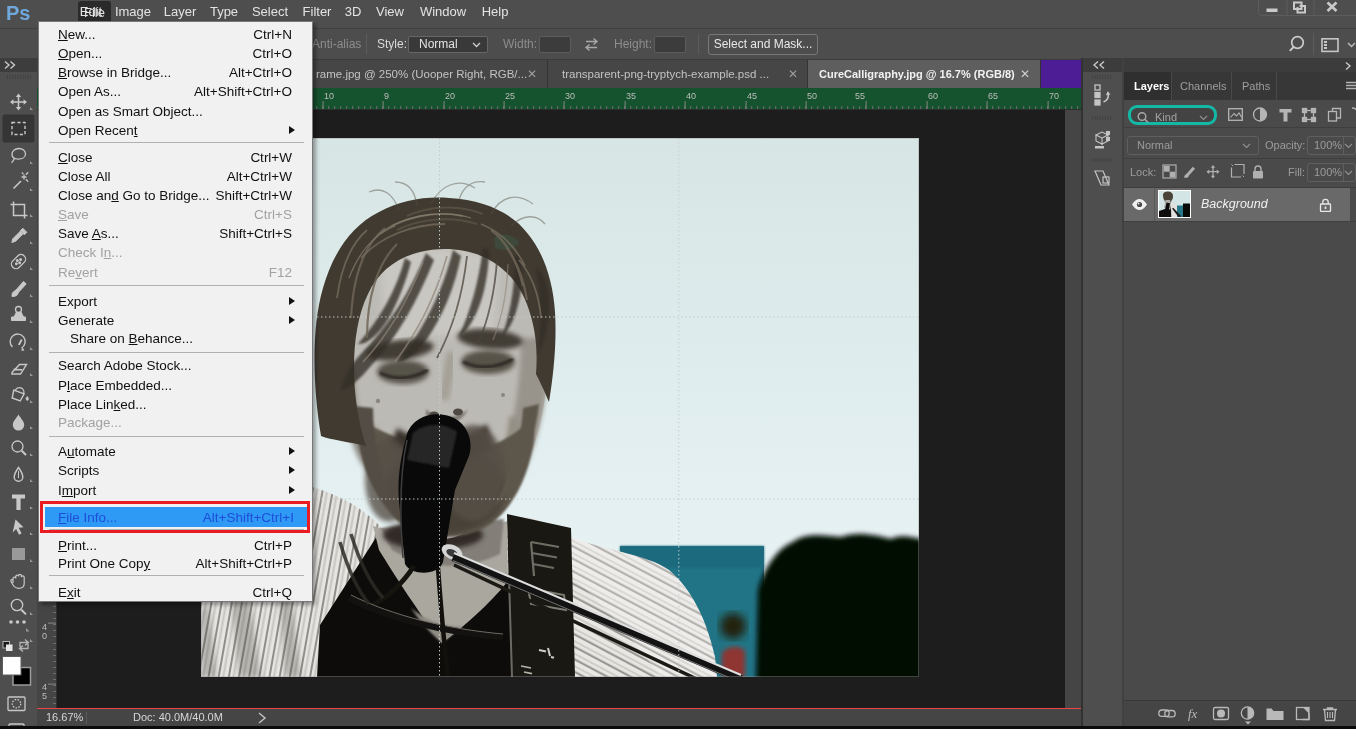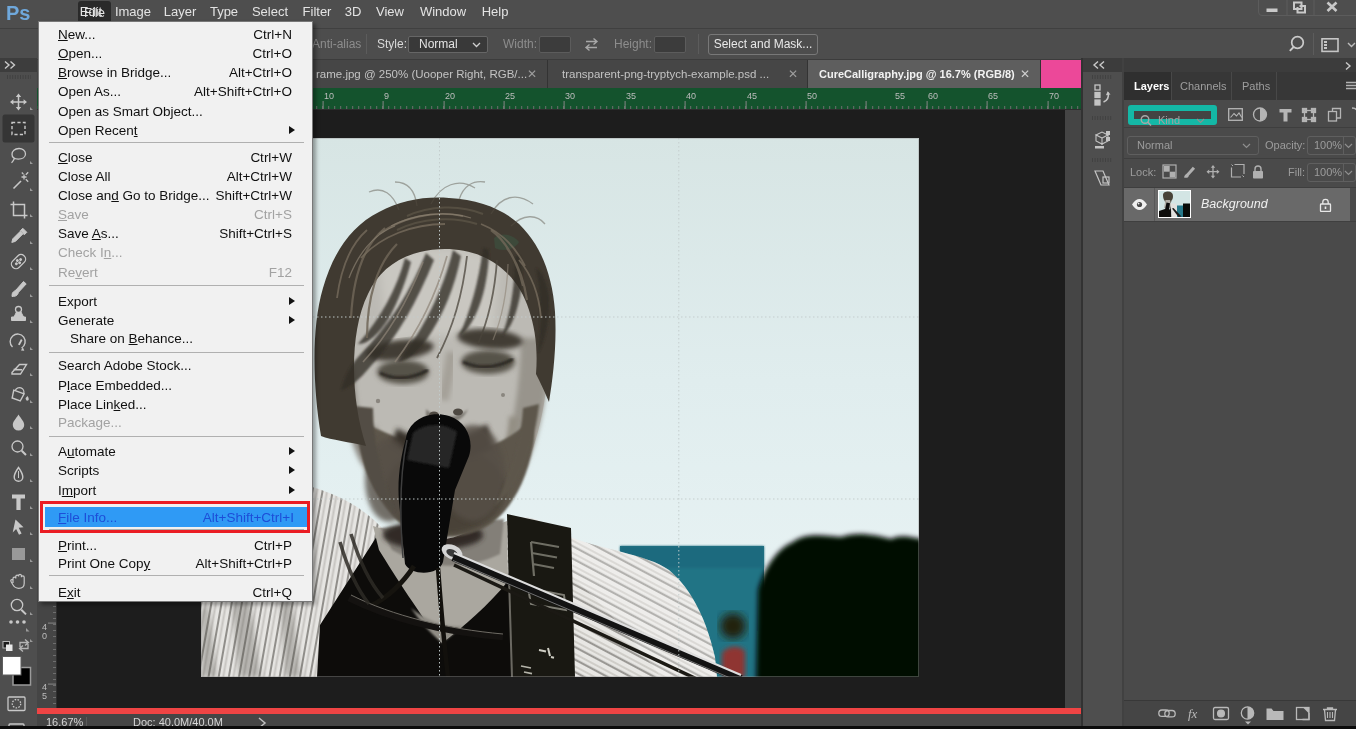--- a/index.html
+++ b/index.html
@@ -13,32 +13,32 @@
   .tmenu { position:absolute; top:0; height:22px; line-height:23px; text-align:center; font-size:13px; color:#e3e3e3; }
   #filemenu-btn { background:#2a2a2a; border-radius:3px 3px 0 0; height:21px; top:1px; }
   
   #optbar { position:absolute; left:0; top:28px; width:1356px; height:32px; background:#4d4d4d; border-top:1px solid #404040; border-bottom:1px solid #3c3c3c; }
   .dim { color:#8d8d8d; }
   .lbl { color:#d9d9d9; }
   .obtxt { position:absolute; top:0; height:30px; line-height:30px; font-size:12px; }
   .vsep { position:absolute; top:5px; height:20px; width:1px; background:#3a3a3a; border-right:1px solid #5c5c5c; }
   .obox { position:absolute; top:7px; height:17px; background:#393939; border:1px solid #666; border-radius:2px; }
   
-  #tabrow { position:absolute; left:37px; top:60px; width:1046px; height:28px; background:#ec4899; }
+  #tabrow { position:absolute; left:37px; top:60px; width:1046px; height:28px; background:#4c1d95; }
   .dtab { position:absolute; top:0; height:28px; line-height:29px; font-size:11.5px; color:#c3c3c3; background:#464646; border-right:1px solid #333; white-space:nowrap; overflow:hidden; }
   .dtab .x { color:#9d9d9d; font-size:12px; }
   
   #hruler { position:absolute; left:37px; top:88px; width:1046px; height:22px; background:#14532d; overflow:hidden; }
   .rnum { position:absolute; top:3px; font-size:9px; color:#bdbdbd; }
   
   #canvas { position:absolute; left:37px; top:110px; width:1028px; height:598px; background:#1d1d1d; overflow:hidden; }
   #vruler { position:absolute; left:37px; top:110px; width:20px; height:598px; background:#454545; overflow:hidden; z-index:5; }
   #scrollstrip { position:absolute; left:1065px; top:110px; width:16px; height:598px; background:#454545; }
   
-  #statusbar { position:absolute; left:37px; top:708px; width:1044px; height:26px; background:#454545; border-top:6px solid #ef4444; color:#d6d6d6; font-size:11px; }
+  #statusbar { position:absolute; left:37px; top:708px; width:1044px; height:26px; background:#454545; border-top:1px solid #ef4444; color:#d6d6d6; font-size:11px; }
   
   #toolbar { position:absolute; left:0; top:58px; width:37px; height:668px; background:#4e4e4e; }
   
   #dock { position:absolute; left:1083px; top:58px; width:273px; height:668px; background:#4a4a4a; }
   
   #fmenu { position:absolute; left:38px; top:21px; width:275px; height:581px; background:#f1f1f1; border:1px solid #787878; box-shadow:3px 3px 4px rgba(0,0,0,0.35); z-index:20; }
   .mi { position:absolute; left:19px; right:6px; height:19px; line-height:19px; font-size:13.5px; color:#101010; white-space:nowrap; }
   .mi .sc { position:absolute; right:14px; }
   .mi.off { color:#a2a2a2; }
   .msep { position:absolute; left:10px; right:8px; height:1px; background:#b0b0b0; }
@@ -111,21 +111,21 @@
     <div class="abs" style="left:0; bottom:0; width:1053px; height:9px; background:repeating-linear-gradient(90deg, #858585 0px, #858585 1px, transparent 1px, transparent 60.42px); background-position-x:43.6px;"></div>
     <div class="rnum" style="left:287px;">10</div>
     <div class="rnum" style="left:347px;">9</div>
     <div class="rnum" style="left:408px;">20</div>
     <div class="rnum" style="left:468px;">25</div>
     <div class="rnum" style="left:528px;">30</div>
     <div class="rnum" style="left:589px;">35</div>
     <div class="rnum" style="left:649px;">40</div>
     <div class="rnum" style="left:710px;">45</div>
     <div class="rnum" style="left:770px;">50</div>
-    <div class="rnum" style="left:858px;">55</div>
+    <div class="rnum" style="left:818px;">55</div>
     <div class="rnum" style="left:891px;">60</div>
     <div class="rnum" style="left:951px;">65</div>
     <div class="rnum" style="left:1012px;">70</div>
     <div class="abs" style="left:0; bottom:0; width:1053px; height:1px; background:#2e2e2e;"></div>
   </div>
   <div id="canvas">
   <svg class="abs" style="left:164px; top:28px;" width="718" height="539" viewBox="0 0 718 539">
     <defs>
       <linearGradient id="sky" x1="0" y1="0" x2="0" y2="1">
         <stop offset="0" stop-color="#d7e5e4"></stop>
@@ -397,21 +397,21 @@
     <div class="abs" style="left:51px; top:14px; height:28px; line-height:28px; font-size:11px; font-weight:bold; color:#fff;">Layers</div>
     <div class="abs" style="left:88px; top:14px; width:1px; height:28px; background:#484848;"></div>
     <div class="abs" style="left:97px; top:14px; height:28px; line-height:28px; font-size:11px; color:#9e9e9e;">Channels</div>
     <div class="abs" style="left:148px; top:14px; width:1px; height:28px; background:#484848;"></div>
     <div class="abs" style="left:159px; top:14px; height:28px; line-height:28px; font-size:11px; color:#9e9e9e;">Paths</div>
     <div class="abs" style="left:193px; top:14px; width:1px; height:28px; background:#484848;"></div>
     <svg class="abs" style="left:263px; top:23px;" width="10" height="10" viewBox="0 0 10 10">
         <path d="M0 1.5 h10 M0 4.5 h10 M0 7.5 h10" stroke="#b3b3b3" stroke-width="1.4"></path>
       </svg>
 
-    <div class="abs" style="left:45px; top:47px; width:89px; height:20px; background:#434343; border:6px solid #14b8a6; border-radius:3px;">
+    <div class="abs" style="left:45px; top:47px; width:89px; height:20px; background:#434343; border:3px solid #14b8a6; border-radius:9px;">
       <svg class="abs" style="left:5px; top:3px;" width="14" height="14" viewBox="0 0 14 14">
           <circle cx="6" cy="5.5" r="3.8" fill="none" stroke="#a8a8a8" stroke-width="1.4"></circle>
           <path d="M8.8 8.3 L12 11.5" stroke="#a8a8a8" stroke-width="1.6"></path>
         </svg>
       <div class="abs" style="left:24px; top:0; height:19px; line-height:19px; font-size:11px; color:#a2a2a2;">Kind</div>
       <svg class="abs" style="right:6px; top:7px;" width="9" height="6" viewBox="0 0 9 6">
           <path d="M1 1 L4.5 4.5 L8 1" stroke="#8f8f8f" stroke-width="1.2" fill="none"></path>
         </svg>
     </div>
     <svg class="abs" style="left:145px; top:48px;" width="130" height="18" viewBox="0 0 130 18">

